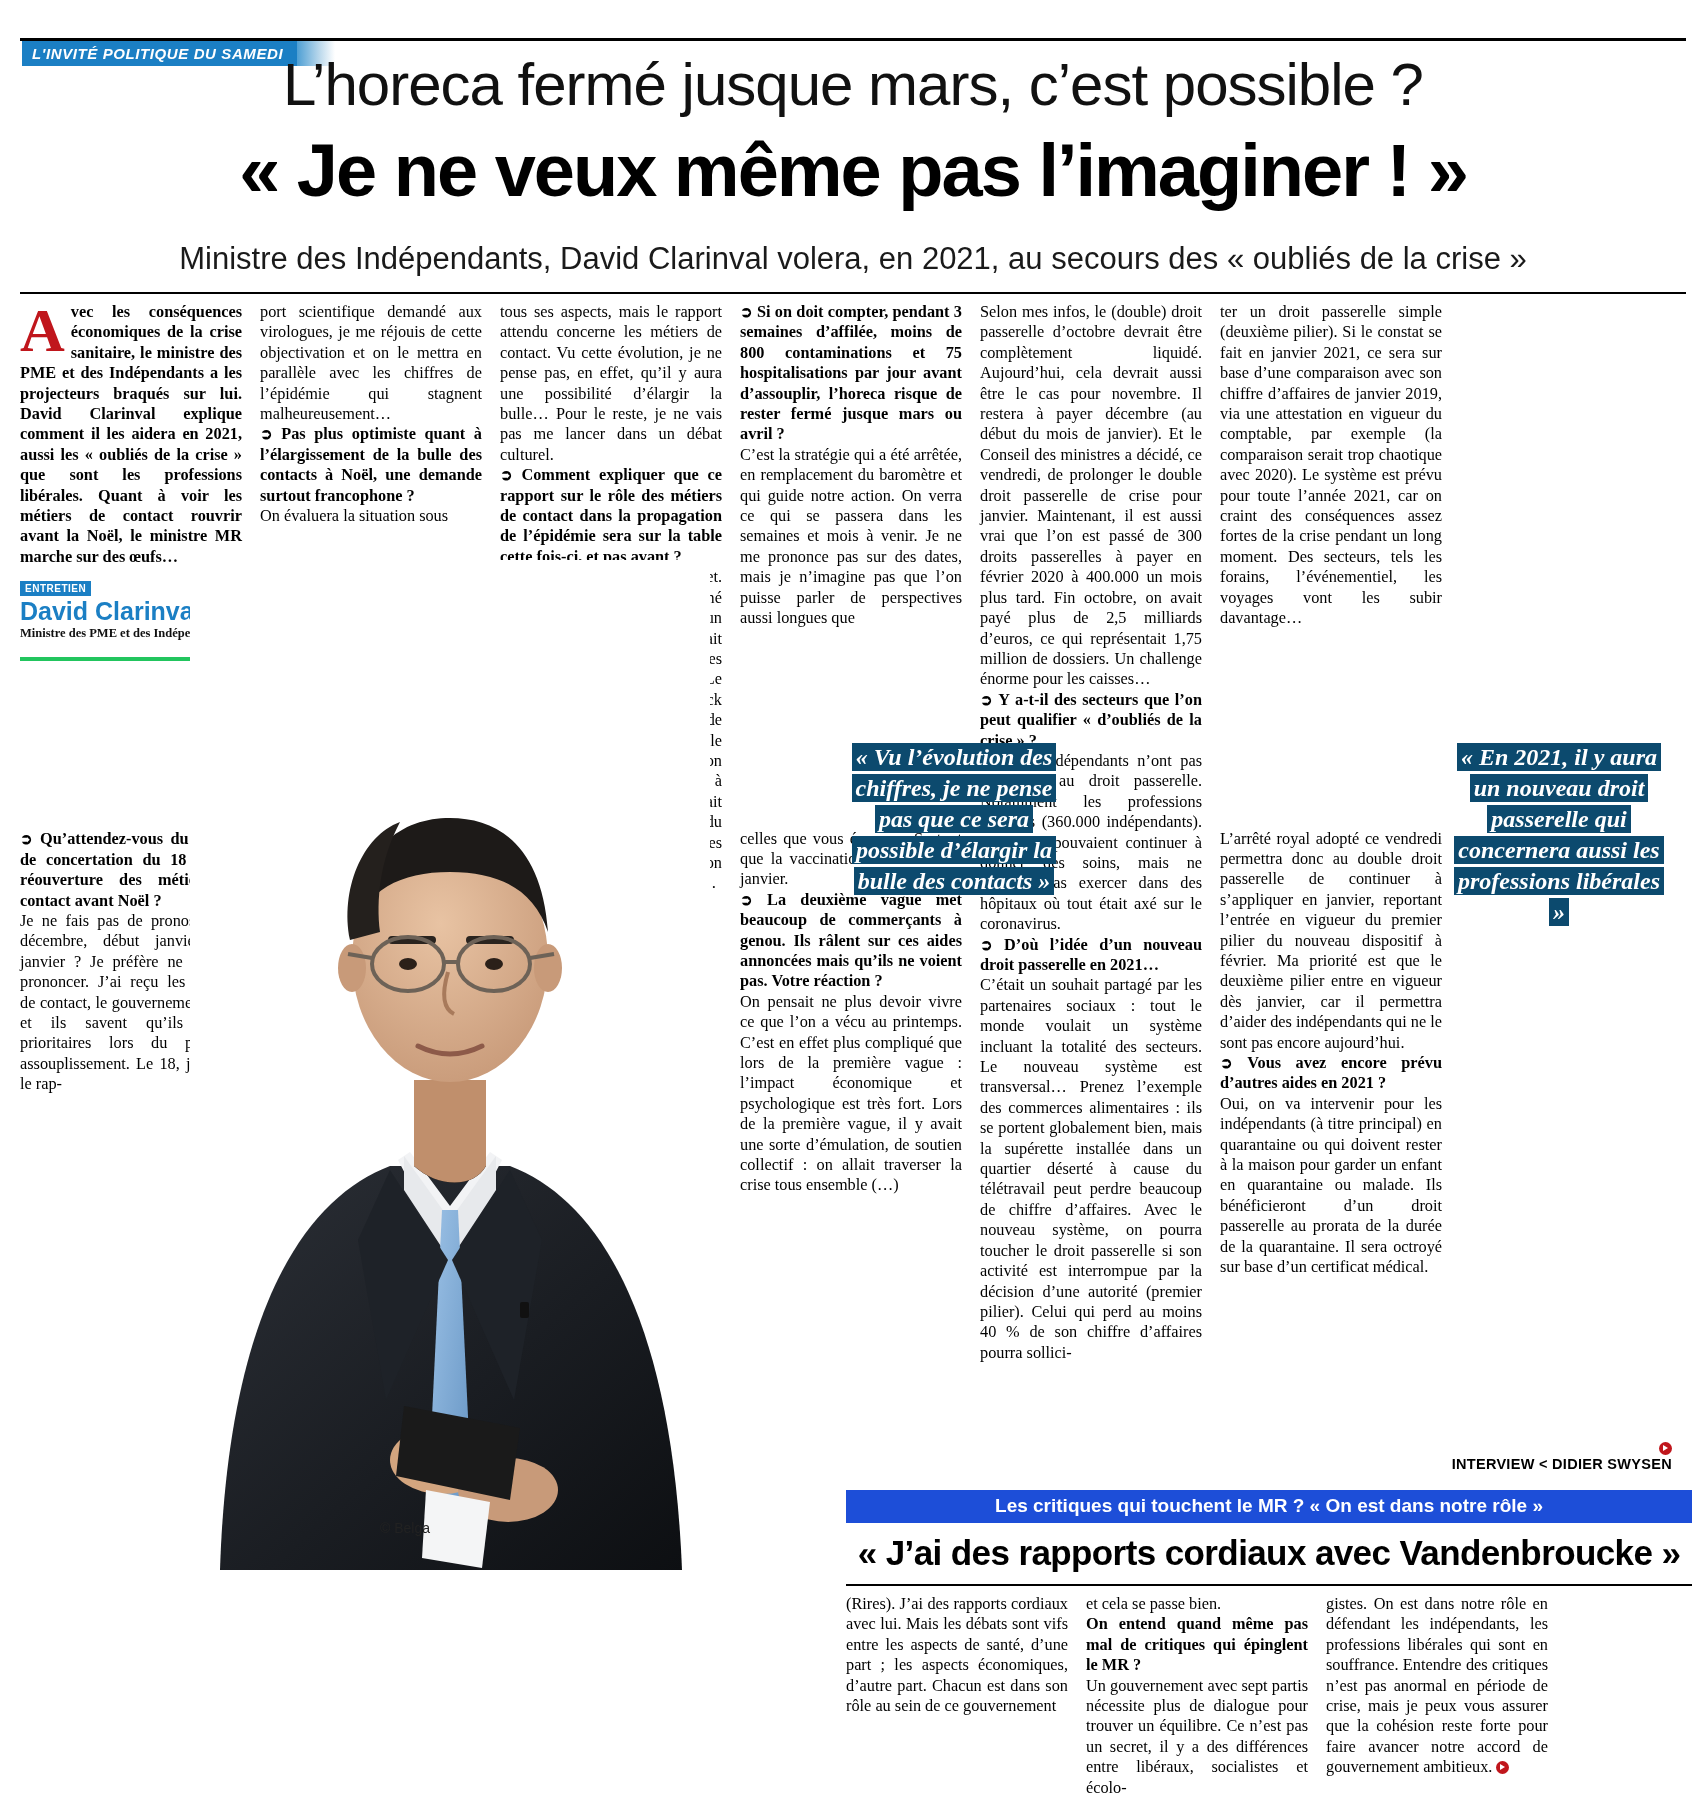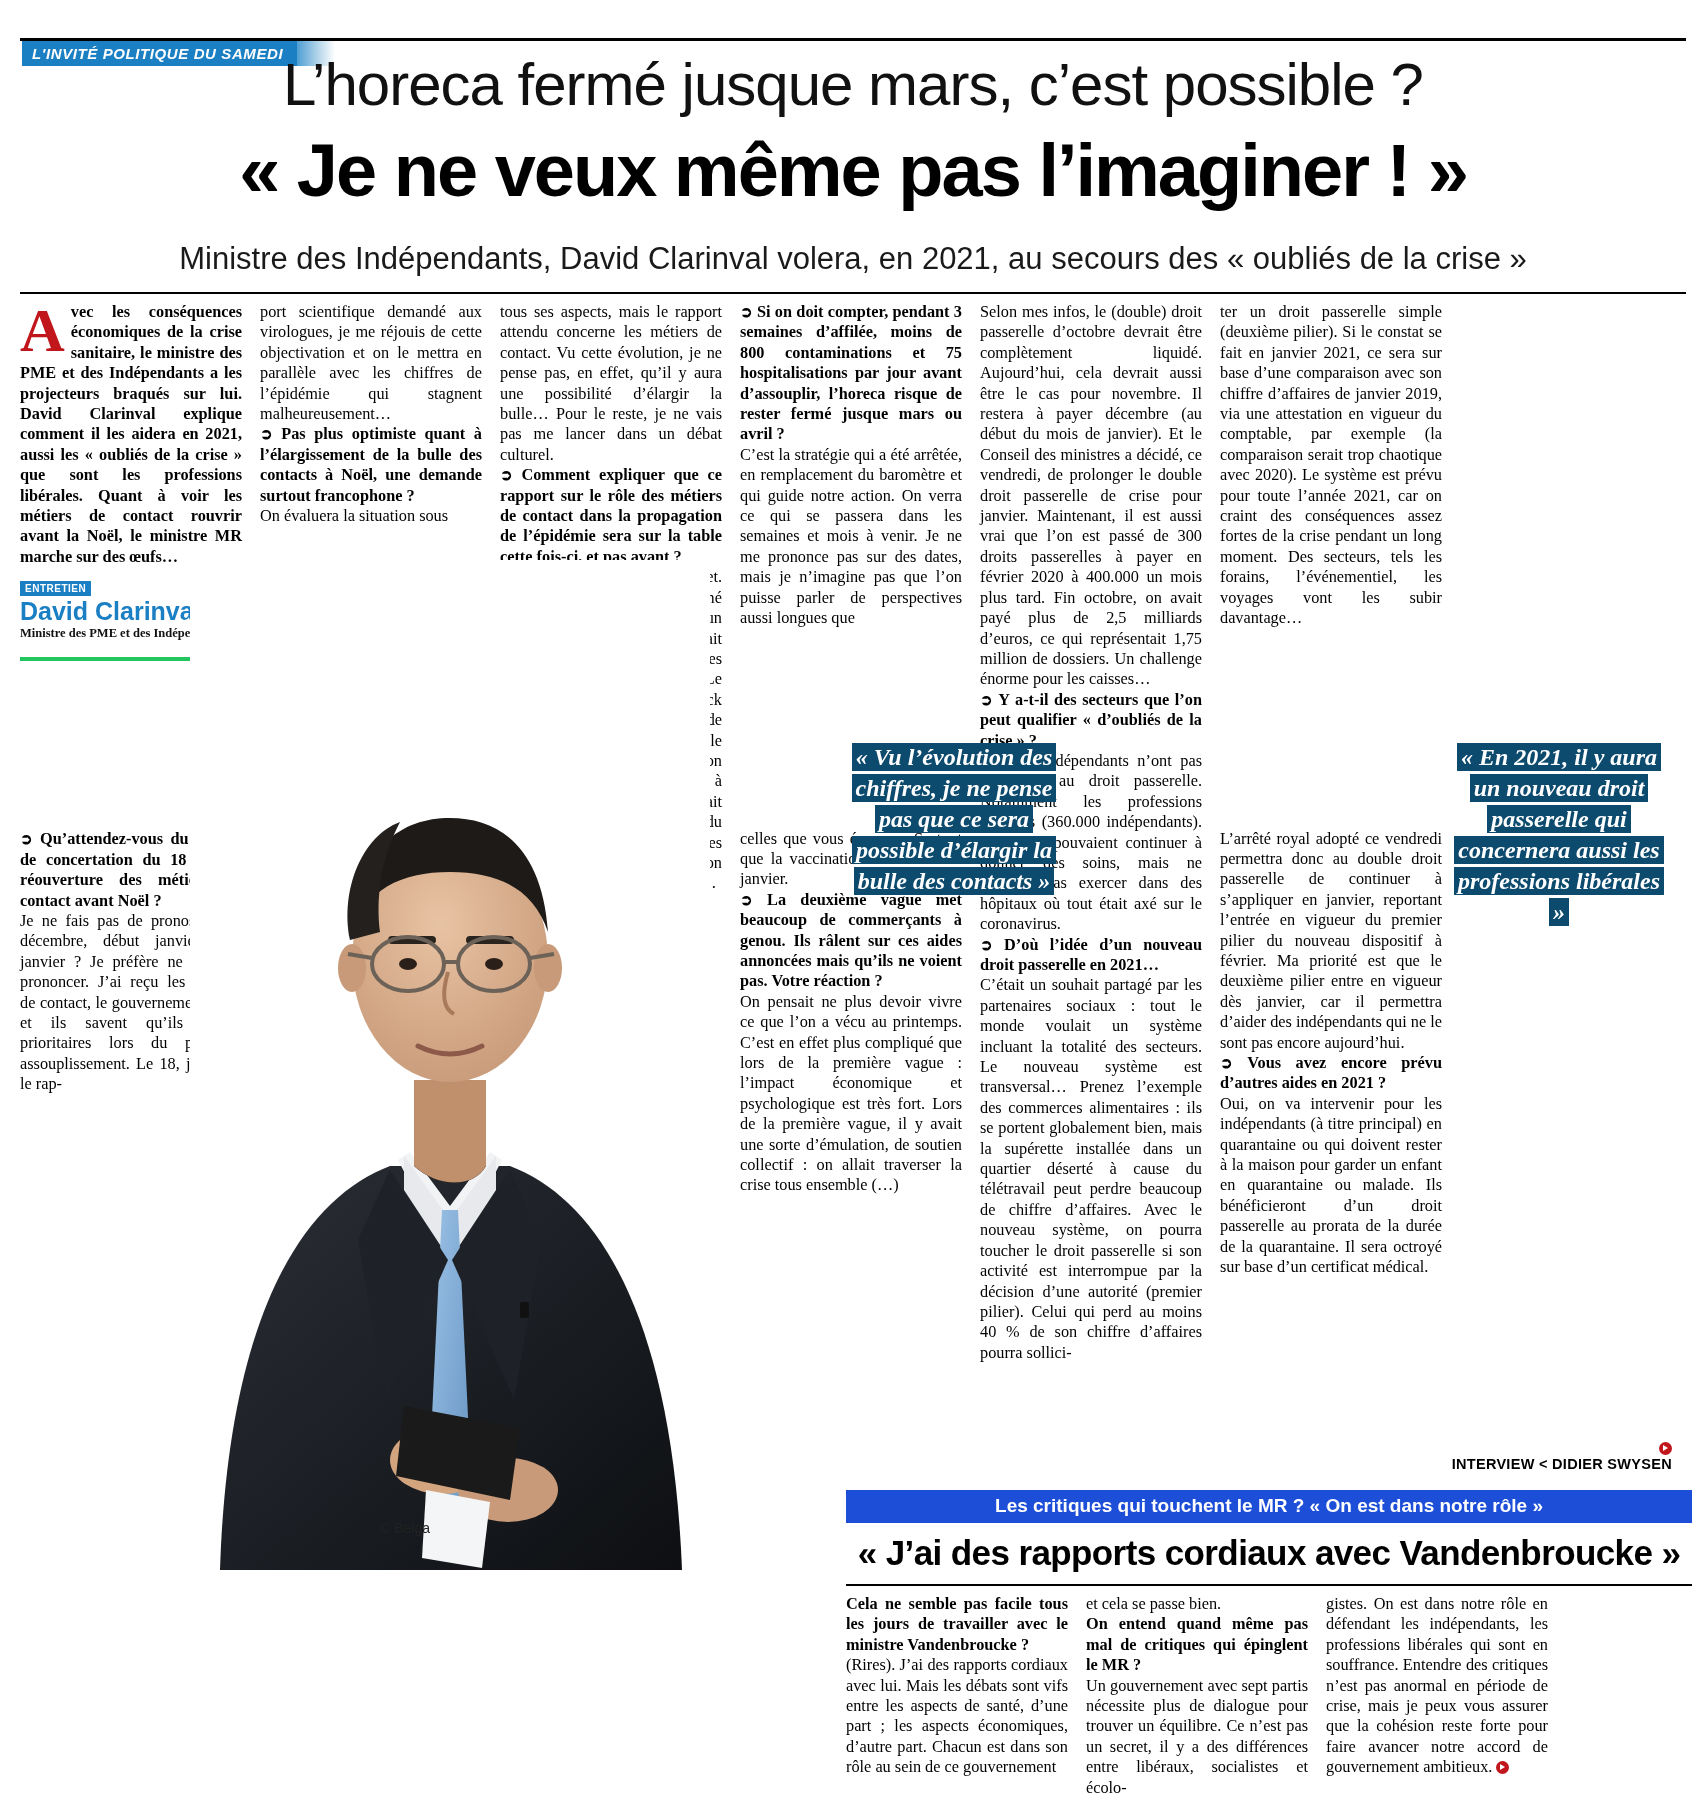--- a/index.html
+++ b/index.html
@@ -428,21 +428,20 @@
   <span class="endmark"></span><br>
   <span>INTERVIEW &lt; DIDIER SWYSEN</span>
 </div>
 
 <div class="bar-critiques">Les critiques qui touchent le MR ? « On est dans notre rôle »</div>
 <div class="bottom-title">« J’ai des rapports cordiaux avec Vandenbroucke »</div>
 <div class="rule-bottom"></div>
 
 <div class="bcols">
   <div class="bcol" id="b1">
-    <p class="noind" style="font-weight:bold">Cela ne semble pas facile tous les jours de travailler avec le ministre Vandenbroucke ?</p>
     <p class="noind">(Rires). J’ai des rapports cordiaux avec lui. Mais les débats sont vifs entre les aspects de santé, d’une part ; les aspects économiques, d’autre part. Chacun est dans son rôle au sein de ce gouvernement</p>
   </div>
   <div class="bcol" id="b2">
     <p class="noind">et cela se passe bien.</p>
     <p class="noind" style="font-weight:bold">On entend quand même pas mal de critiques qui épinglent le MR ?</p>
     <p class="noind">Un gouvernement avec sept partis nécessite plus de dialogue pour trouver un équilibre. Ce n’est pas un secret, il y a des différences entre libéraux, socialistes et écolo-</p>
   </div>
   <div class="bcol" id="b3">
     <p class="noind"><span>gistes. On est dans notre rôle en défendant les indépendants, les professions libérales qui sont en souffrance. Entendre des critiques n’est pas anormal en période de crise, mais je peux vous assurer que la cohésion reste forte pour faire avancer notre accord de gouvernement ambitieux.</span> <span class="endmark"></span></p>
   </div>

